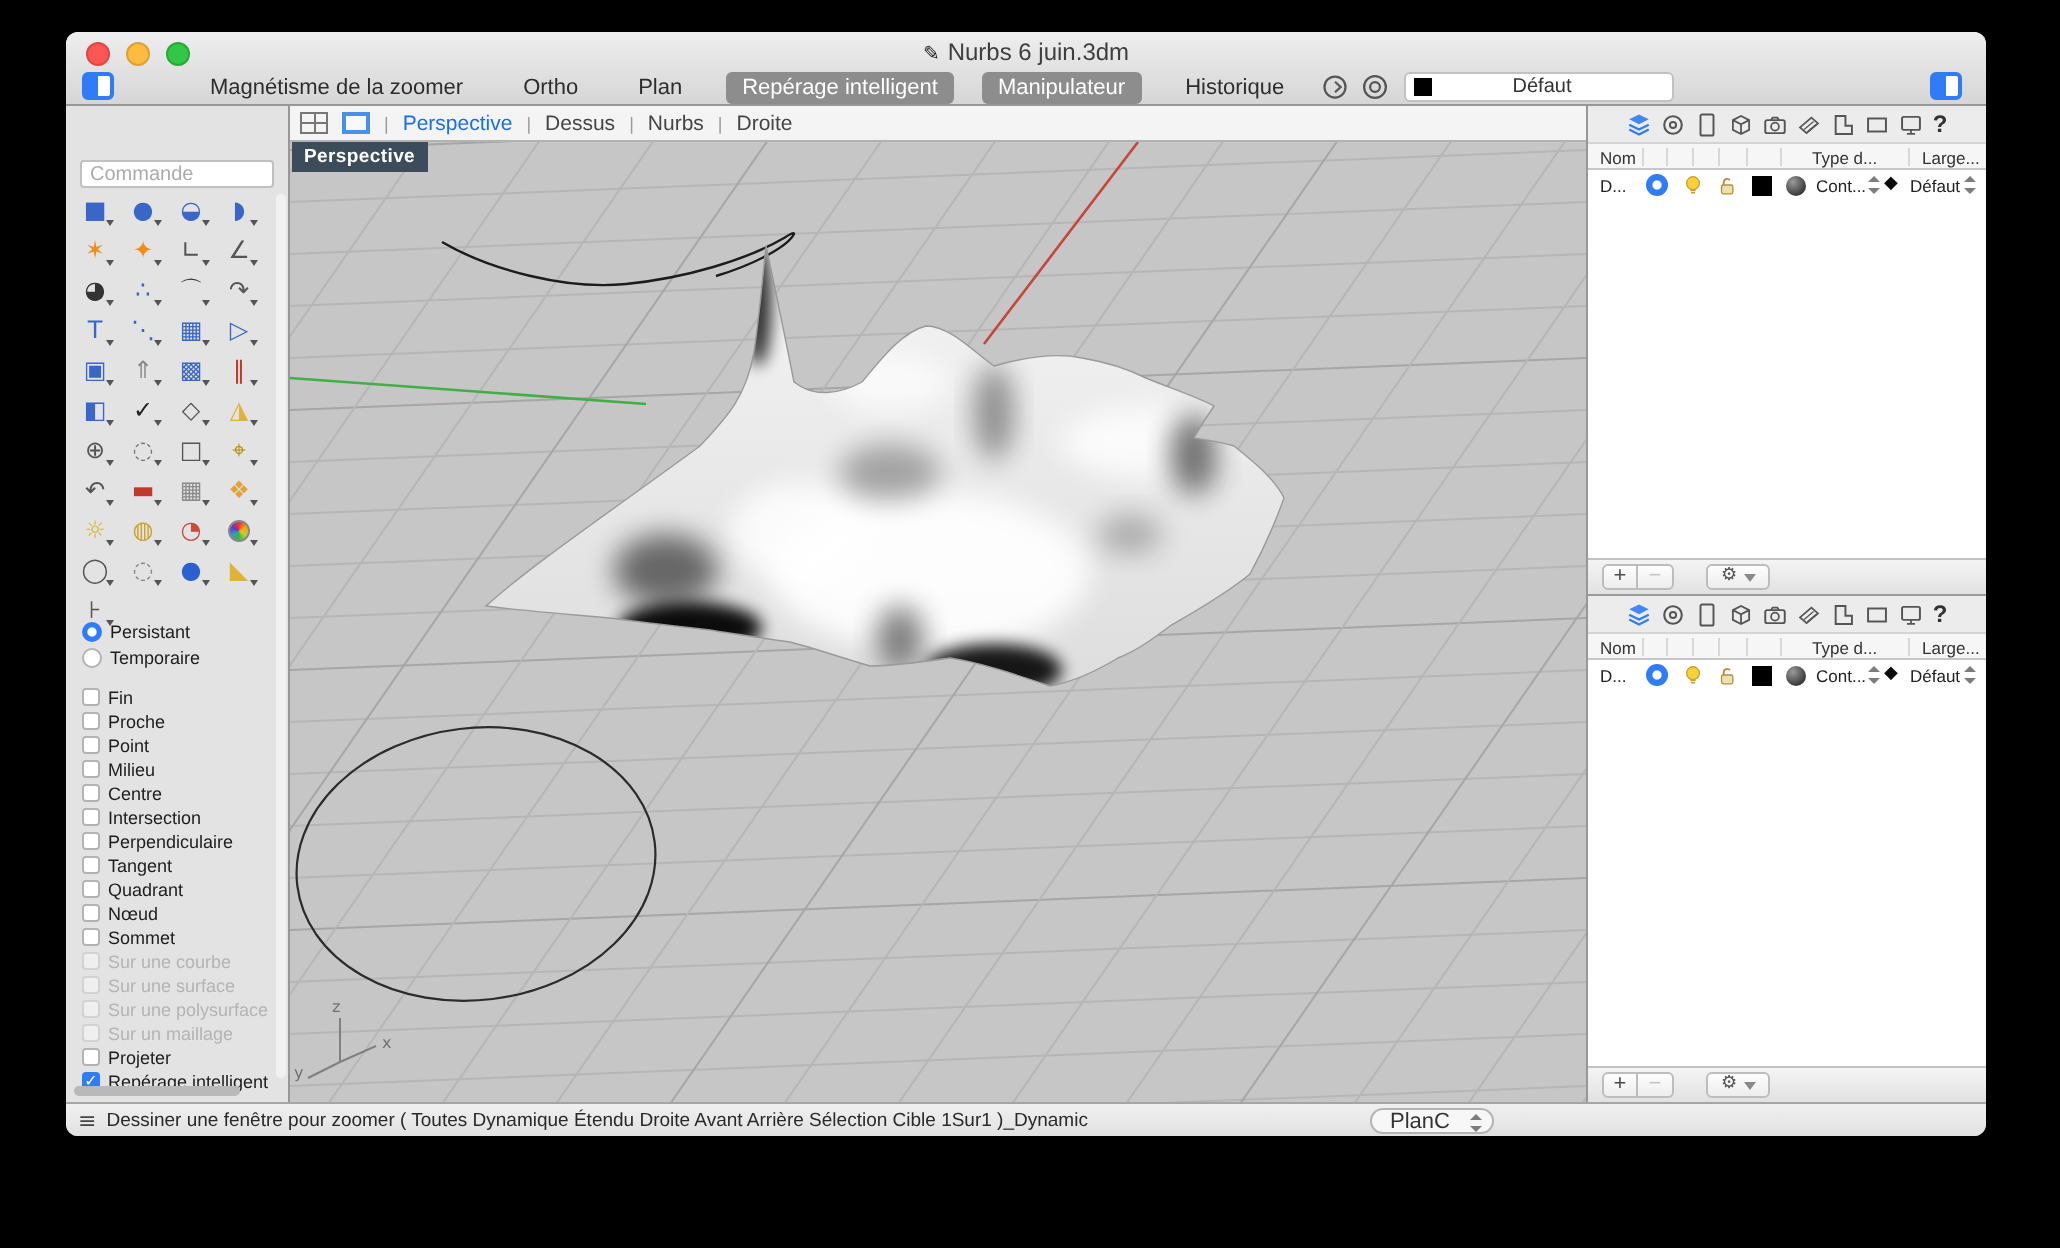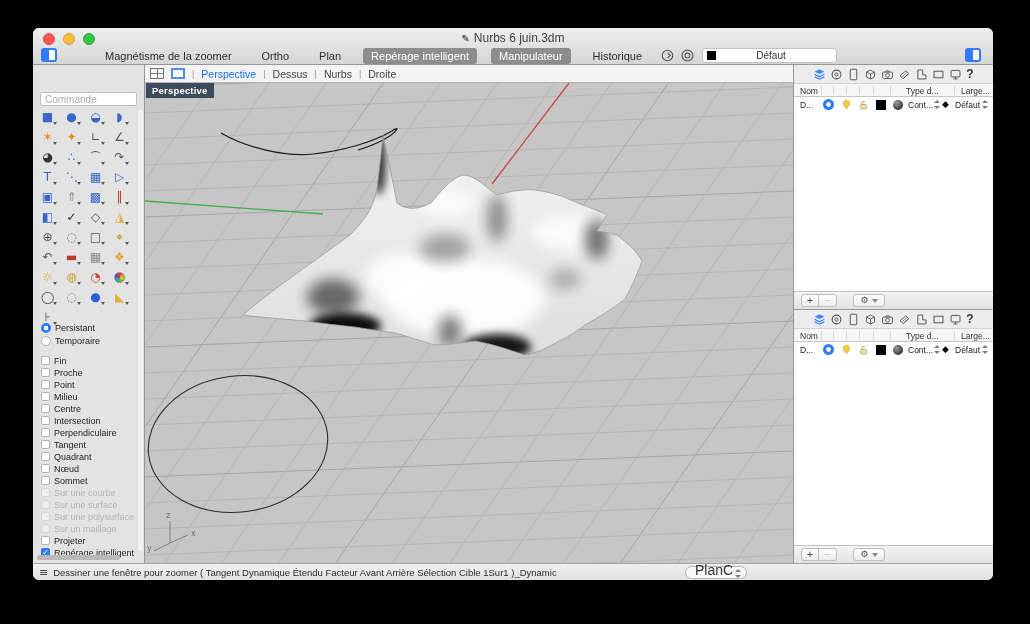--- a/index.html
+++ b/index.html
@@ -1,19 +1,19 @@
 <!DOCTYPE html>
 <html><head>
 <meta charset="utf-8">
 <style>
   *{margin:0;padding:0;box-sizing:border-box}
   html,body{background:#000}
   #stage{position:relative;width:1030px;height:624px;background:#000;overflow:hidden;
          font-family:"Liberation Sans",sans-serif;-webkit-font-smoothing:antialiased}
-  #win{position:absolute;left:33px;top:28px;width:960px;height:552px;border-radius:6px;
+  #win{position:absolute;left:33px;top:16px;width:960px;height:552px;border-radius:6px;
        overflow:hidden;background:#e8e8e8;box-shadow:0 0 0 1px rgba(0,0,0,.55)}
 
   
   .chrome{position:absolute;top:0;left:0;right:0;height:37px;
           background:linear-gradient(#eeeeee,#d6d6d6);border-bottom:1px solid #979797}
   .lights{position:absolute;left:10px;top:5px;display:flex;gap:8px}
   .light{width:12px;height:12px;border-radius:50%}
   .light.r{background:#fc5753;border:1px solid #df4744}
   .light.y{background:#fdbc40;border:1px solid #de9f34}
   .light.g{background:#33c748;border:1px solid #27aa35}
@@ -125,21 +125,21 @@
            background:linear-gradient(#fefefe,#ededed);display:flex;align-items:center;justify-content:center;gap:3px}
   .gear{font-family:"DejaVu Sans",sans-serif;font-size:9px;color:#555;line-height:11px}
   .dcar{width:0;height:0;border-left:3px solid transparent;border-right:3px solid transparent;border-top:4px solid #8a8a8a}
 
   
   #statusbar{position:absolute;left:0;right:0;bottom:0;height:17px;background:linear-gradient(#f0f0f0,#e1e1e1);
              border-top:1px solid #a5a5a5;display:flex;align-items:center;font-size:9.5px;color:#2a2a2a}
   .hamb{margin-left:6px;font-family:"DejaVu Sans",sans-serif;font-size:11px;color:#444}
   .msg{margin-left:5px;white-space:nowrap}
   .cpill{position:absolute;left:652px;top:2px;width:62px;height:13px;border:1px solid #b3b3b3;
-         border-radius:7px;background:#f7f7f7;font-size:14px;color:#333;display:flex;align-items:flex-end;padding-left:9px}
+         border-radius:7px;background:#f7f7f7;font-size:11px;color:#333;display:flex;align-items:center;padding-left:9px}
   .cpill .updn{right:5px;left:auto;top:2px}
   #coords{position:absolute;left:727px;top:0;height:17px;display:flex;align-items:center;gap:18px}
   .coord{white-space:nowrap}
   .coord b{font-weight:normal;margin-right:5px}
 </style>
 </head>
 <body>
 
 <svg width="0" height="0" style="position:absolute" aria-hidden="true">
   <defs>
@@ -641,21 +641,21 @@
                 <span class="gear">⚙</span>
                 <i class="dcar"></i>
               </span>
             </div>
           </div>
       </div>
     </div>
 
     <div id="statusbar">
       <span class="hamb">≡</span>
-      <span class="msg">Dessiner une fenêtre pour zoomer ( Tangent Dynamique Étendu Facteur Avant Arrière Sélection Cible 1Sur1 )_Dynamic</span>
+      <span class="msg">Dessiner une fenêtre pour zoomer ( Toutes Dynamique Étendu Droite Avant Arrière Sélection Cible 1Sur1 )_Dynamic</span>
       <span class="cpill">
         <span>PlanC</span>
         <span class="updn">
             <i class="u"></i>
             <i class="d"></i>
           </span>
       </span>
     </div>
 
   </div>

